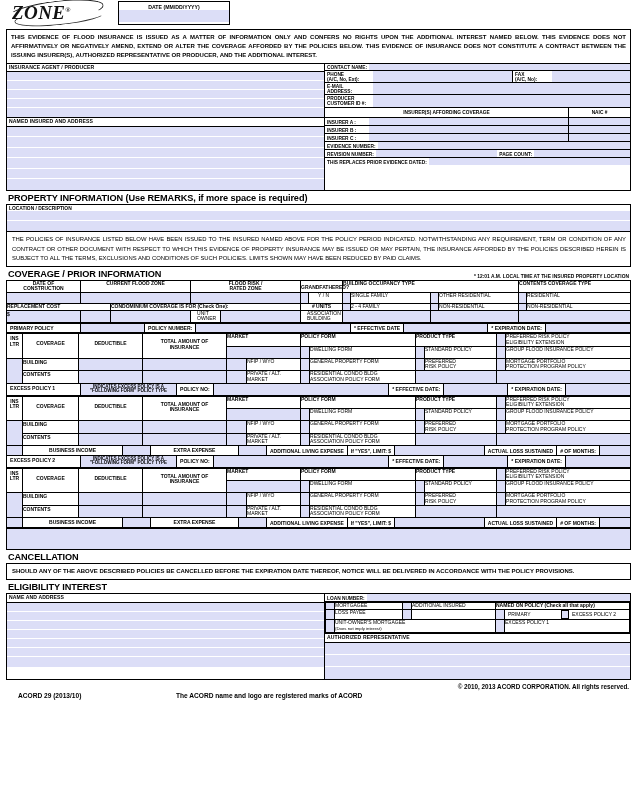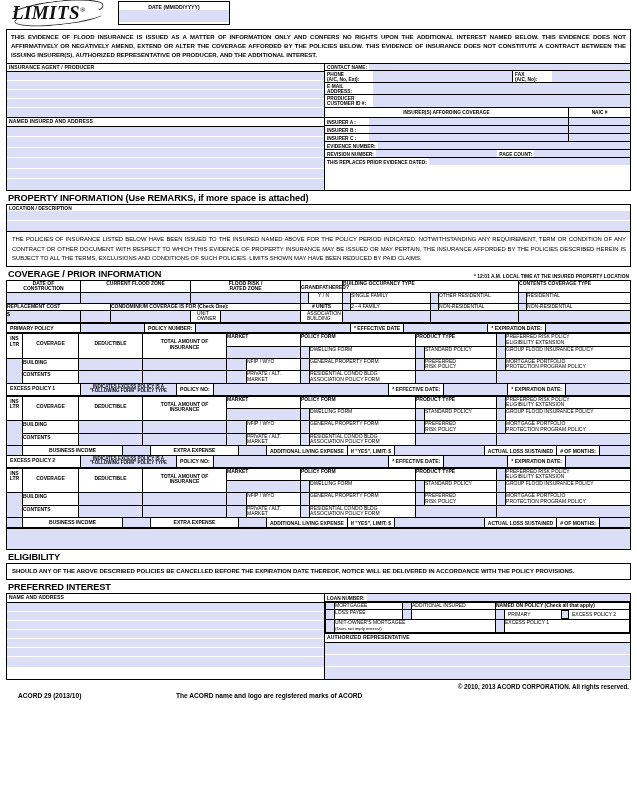--- a/index.html
+++ b/index.html
@@ -130,21 +130,21 @@
 </head>
 <body>
 
 <div class="page">
 
   <div class="header">
     <div class="logo-wrap">
       <div class="logo">
         <span class="swoosh"></span>
         <span class="swoosh2"></span>
-        <span>LIMITS</span><span class="reg">®</span>
+        <span>ZONE</span><span class="reg">®</span>
       </div>
     </div>
     <div class="date-box bx">
       <div class="dlabel">DATE (MM/DD/YYYY)</div>
       <div class="dfield fill"></div>
     </div>
   </div>
 
   <div class="disclaimer">THIS EVIDENCE OF FLOOD INSURANCE IS ISSUED AS A MATTER OF INFORMATION ONLY AND CONFERS NO RIGHTS UPON THE ADDITIONAL INTEREST NAMED BELOW.  THIS EVIDENCE DOES NOT AFFIRMATIVELY OR NEGATIVELY AMEND, EXTEND OR ALTER THE COVERAGE AFFORDED BY THE POLICIES BELOW.  THIS EVIDENCE OF INSURANCE DOES NOT CONSTITUTE A CONTRACT BETWEEN THE ISSUING INSURER(S), AUTHORIZED REPRESENTATIVE OR PRODUCER, AND THE ADDITIONAL INTEREST.</div>
 
@@ -239,21 +239,21 @@
       </div>
 
       <div class="r-line" style="border-bottom:none;">
         <div class="k" style="padding-top:2px;">THIS REPLACES PRIOR EVIDENCE DATED:</div>
         <div class="v"></div>
       </div>
     </div>
   </div>
 
   <div class="prop-head">
-    <span class="sec-title">PROPERTY INFORMATION (Use REMARKS, if more space is attached)</span>
+    <span class="sec-title">PROPERTY INFORMATION (Use REMARKS, if more space is required)</span>
   </div>
 
   <div class="loc-box">
     <div class="loc-lbl">LOCATION / DESCRIPTION</div>
     <div style="height:10px;background:#dcdef7;border-bottom:1px solid #fff;"></div>
     <div style="height:10px;background:#dcdef7;"></div>
   </div>
 
   <div class="policies-note">THE POLICIES OF INSURANCE LISTED BELOW HAVE BEEN ISSUED TO THE INSURED NAMED ABOVE FOR THE POLICY PERIOD INDICATED. NOTWITHSTANDING ANY REQUIREMENT, TERM OR CONDITION OF ANY CONTRACT OR OTHER DOCUMENT WITH RESPECT TO WHICH THIS EVIDENCE OF PROPERTY INSURANCE MAY BE ISSUED OR MAY PERTAIN, THE INSURANCE AFFORDED BY THE POLICIES DESCRIBED HEREIN IS SUBJECT TO ALL THE TERMS, EXCLUSIONS AND CONDITIONS OF SUCH POLICIES.  LIMITS SHOWN MAY HAVE BEEN REDUCED BY PAID CLAIMS.</div>
 
@@ -630,26 +630,26 @@
       <div style="padding-top:1.5px;">ACTUAL LOSS SUSTAINED</div>
       <div style="padding-top:1.5px;"># OF MONTHS:</div>
       <div style="width:30px;background:#dcdef7;"></div>
     </div>
 
   </div>
 
   <div class="rem-box"></div>
 
   <div class="rem-head">
-    <span class="sec-title">ELIGIBILITY</span>
+    <span class="sec-title">CANCELLATION</span>
   </div>
   <div class="canc-box">SHOULD ANY OF THE ABOVE DESCRIBED POLICIES BE CANCELLED BEFORE THE EXPIRATION DATE THEREOF, NOTICE WILL BE DELIVERED IN ACCORDANCE WITH THE POLICY PROVISIONS.</div>
 
   <div class="rem-head">
-    <span class="sec-title">PREFERRED INTEREST</span>
+    <span class="sec-title">ELIGIBILITY INTEREST</span>
   </div>
 
   <div class="ai-wrap">
     <div class="ai-left">
       <div class="lbl pad2" style="border-bottom:1px solid #000;">NAME AND ADDRESS</div>
       <div class="ln"></div>
       <div class="ln"></div>
       <div class="ln"></div>
       <div class="ln"></div>
       <div class="ln"></div>

